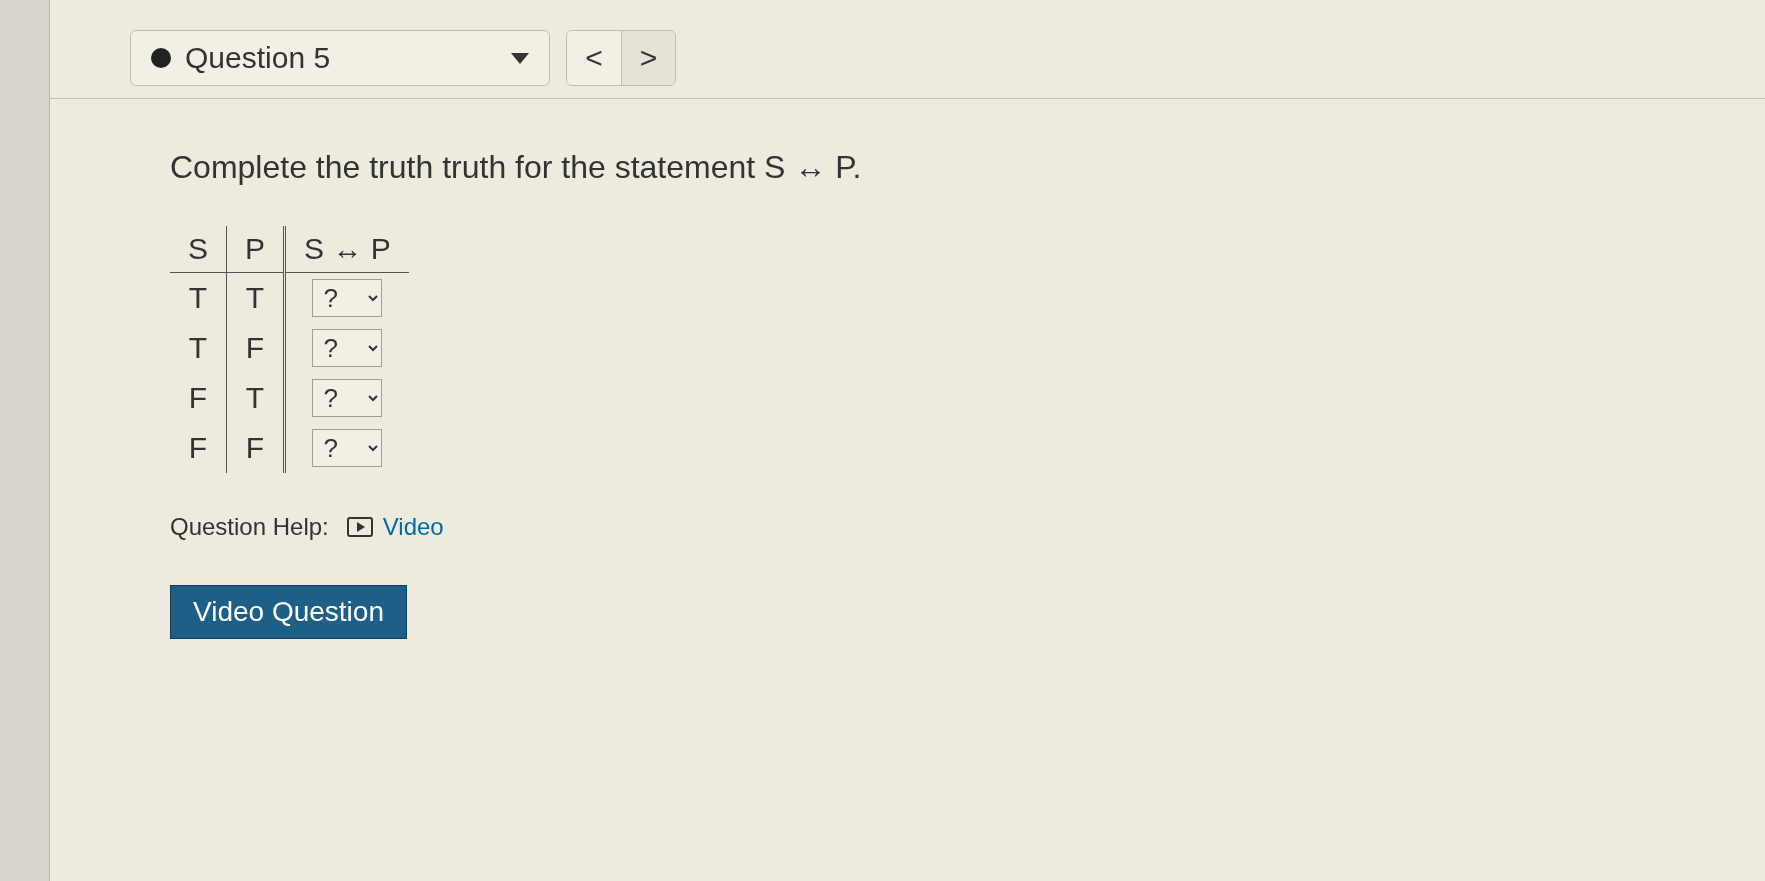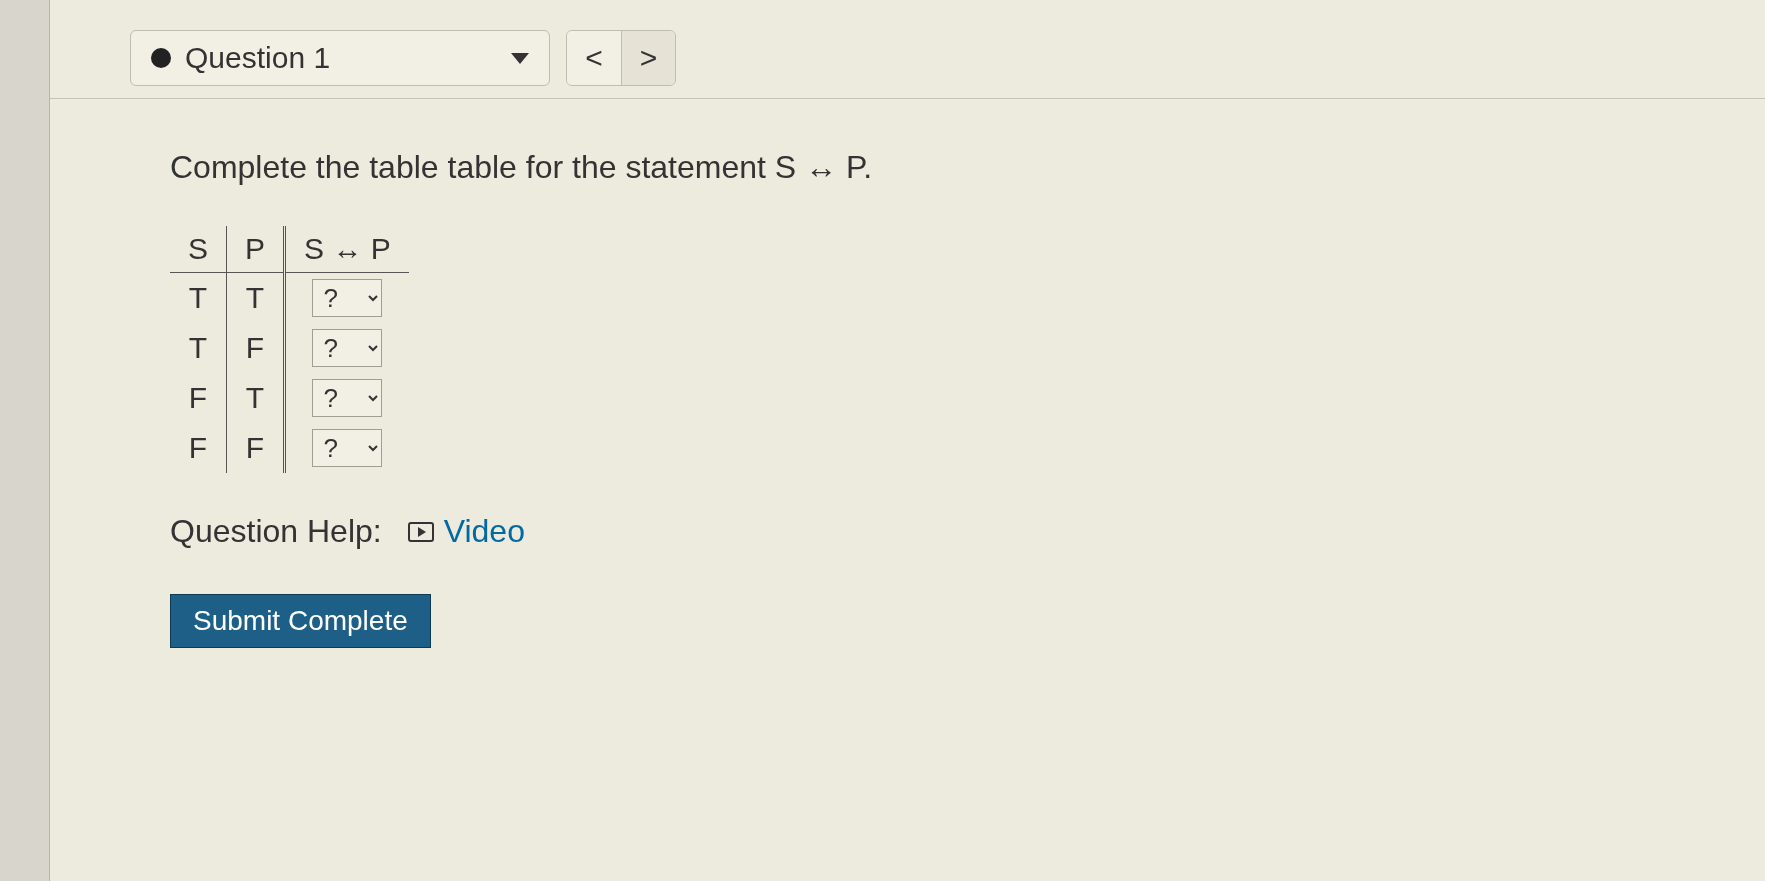--- a/index.html
+++ b/index.html
@@ -109,26 +109,26 @@
   .dropdown-cell select {
     font-size: 26px;
     padding: 2px 6px;
     background: #f2efe4;
     border: 1px solid #a09e92;
     color: #333;
     cursor: pointer;
     width: 70px;
   }
   .help-row {
-    font-size: 32px;
+    font-size: 24px;
     color: #333;
     margin-bottom: 44px;
     display: flex;
     align-items: center;
-    gap: 26px;
+    gap: 18px;
   }
   .video-link {
     display: inline-flex;
     align-items: center;
     gap: 10px;
     color: #0369a1;
     text-decoration: none;
     cursor: pointer;
   }
   .video-icon {
@@ -161,36 +161,36 @@
 </head>
 <body>
 
 <div class="left-rail"></div>
 
 <div class="content-area">
 
   <div class="top-bar">
     <div class="question-selector">
       <span class="status-dot"></span>
-      <span class="label">Question 1</span>
+      <span class="label">Question 5</span>
       <span class="caret-down"></span>
     </div>
     <div class="nav-btns">
       <button class="nav-btn">
         <span>&lt;</span>
       </button>
       <button class="nav-btn">
         <span>&gt;</span>
       </button>
     </div>
   </div>
 
   <div class="question-body">
     <p class="prompt">
-      <span>Complete the table table for the statement S </span><span class="connector">↔</span><span> P.</span>
+      <span>Complete the truth truth for the statement S </span><span class="connector">↔</span><span> P.</span>
     </p>
 
     <table class="truth-table">
       <thead>
         <tr>
           <th>S</th>
           <th class="col-divider-left">P</th>
           <th class="col-double-left">
             <span>S </span><span class="connector">↔</span><span> P</span>
           </th>
@@ -224,17 +224,17 @@
       <span>Question Help:</span>
       <a class="video-link">
         <span class="video-icon">
             <span class="play"></span>
           </span>
         <span>Video</span>
       </a>
     </div>
 
     <button class="submit-btn">
-      <span>Submit Complete</span>
+      <span>Video Question</span>
     </button>
   </div>
 
 </div>
 
 </body></html>

